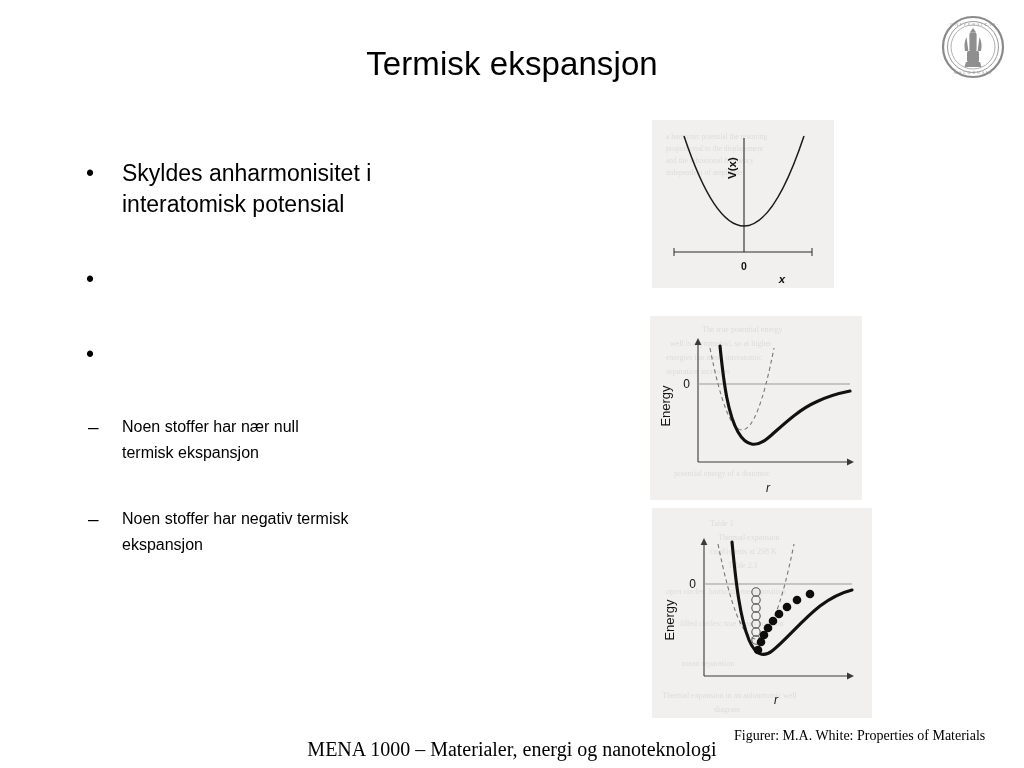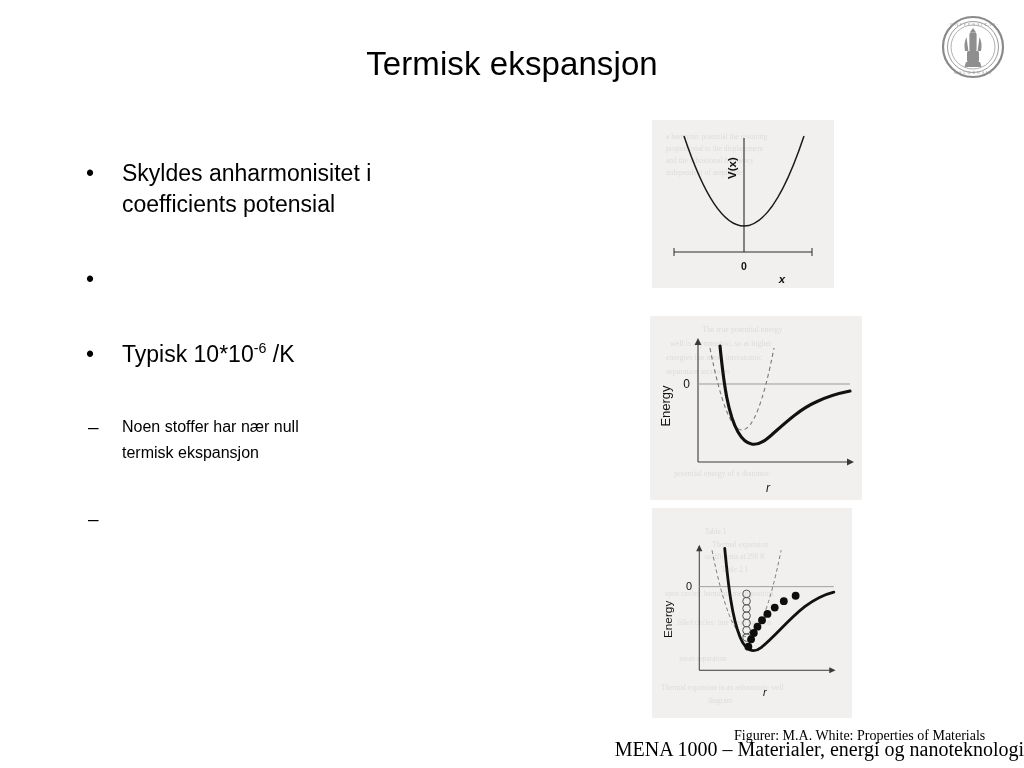--- a/index.html
+++ b/index.html
@@ -90,30 +90,30 @@
   }
 
   
   .figure-box {
     position: absolute;
     background: #f1f0ee;
     overflow: hidden;
   }
   #figure-harmonic  { left: 652px; top: 120px; width: 182px; height: 168px; }
   #figure-morse     { left: 650px; top: 316px; width: 212px; height: 184px; }
-  #figure-expansion { left: 652px; top: 508px; width: 200px; height: 210px; }
+  #figure-expansion { left: 652px; top: 508px; width: 220px; height: 210px; }
   .fig-svg { display: block; width: 100%; height: 100%; }
 
   
   #footer-course {
     position: absolute;
     left: 0;
     top: 738px;
     width: 1024px;
-    text-align: right;
+    text-align: center;
     font-family: "Liberation Serif", serif;
     font-size: 20px;
     color: #000;
   }
   #footer-credit {
     position: absolute;
     left: 734px;
     top: 728px;
     font-family: "Liberation Serif", serif;
     font-size: 14px;
@@ -144,40 +144,41 @@
   </svg>
 </div>
 
 <div id="slide-title">Termisk ekspansjon</div>
 
 <div id="bullet-list">
 
   <div class="bullet-row bullet-l1">
     <span class="marker-l1">•</span>
     <span class="text-l1">Skyldes anharmonisitet i
-coefficients potensial</span>
+interatomisk potensial</span>
   </div>
 
   <div class="bullet-row bullet-l1">
     <span class="marker-l1">•</span>
   </div>
 
   <div class="bullet-row bullet-l1">
     <span class="marker-l1">•</span>
-    <span class="text-l1"><span>Typisk 10*10</span><span class="sup">-6</span><span> /K</span></span>
   </div>
 
   <div class="sublist" style="margin-top:44px;">
     <div class="bullet-row bullet-l2">
       <span class="marker-l2">–</span>
       <span class="text-l2">Noen stoffer har nær null
 termisk ekspansjon</span>
     </div>
     <div class="bullet-row bullet-l2">
       <span class="marker-l2">–</span>
+      <span class="text-l2">Noen stoffer har negativ termisk
+ekspansjon</span>
     </div>
   </div>
 
 </div>
 
 <div class="figure-box" id="figure-harmonic">
   <svg viewBox="0 0 182 168" class="fig-svg">
 
     <g opacity="0.13" fill="#555" font-family="'Liberation Serif', serif" font-size="7.5">
       <text x="14" y="19">a harmonic potential the restoring</text>

